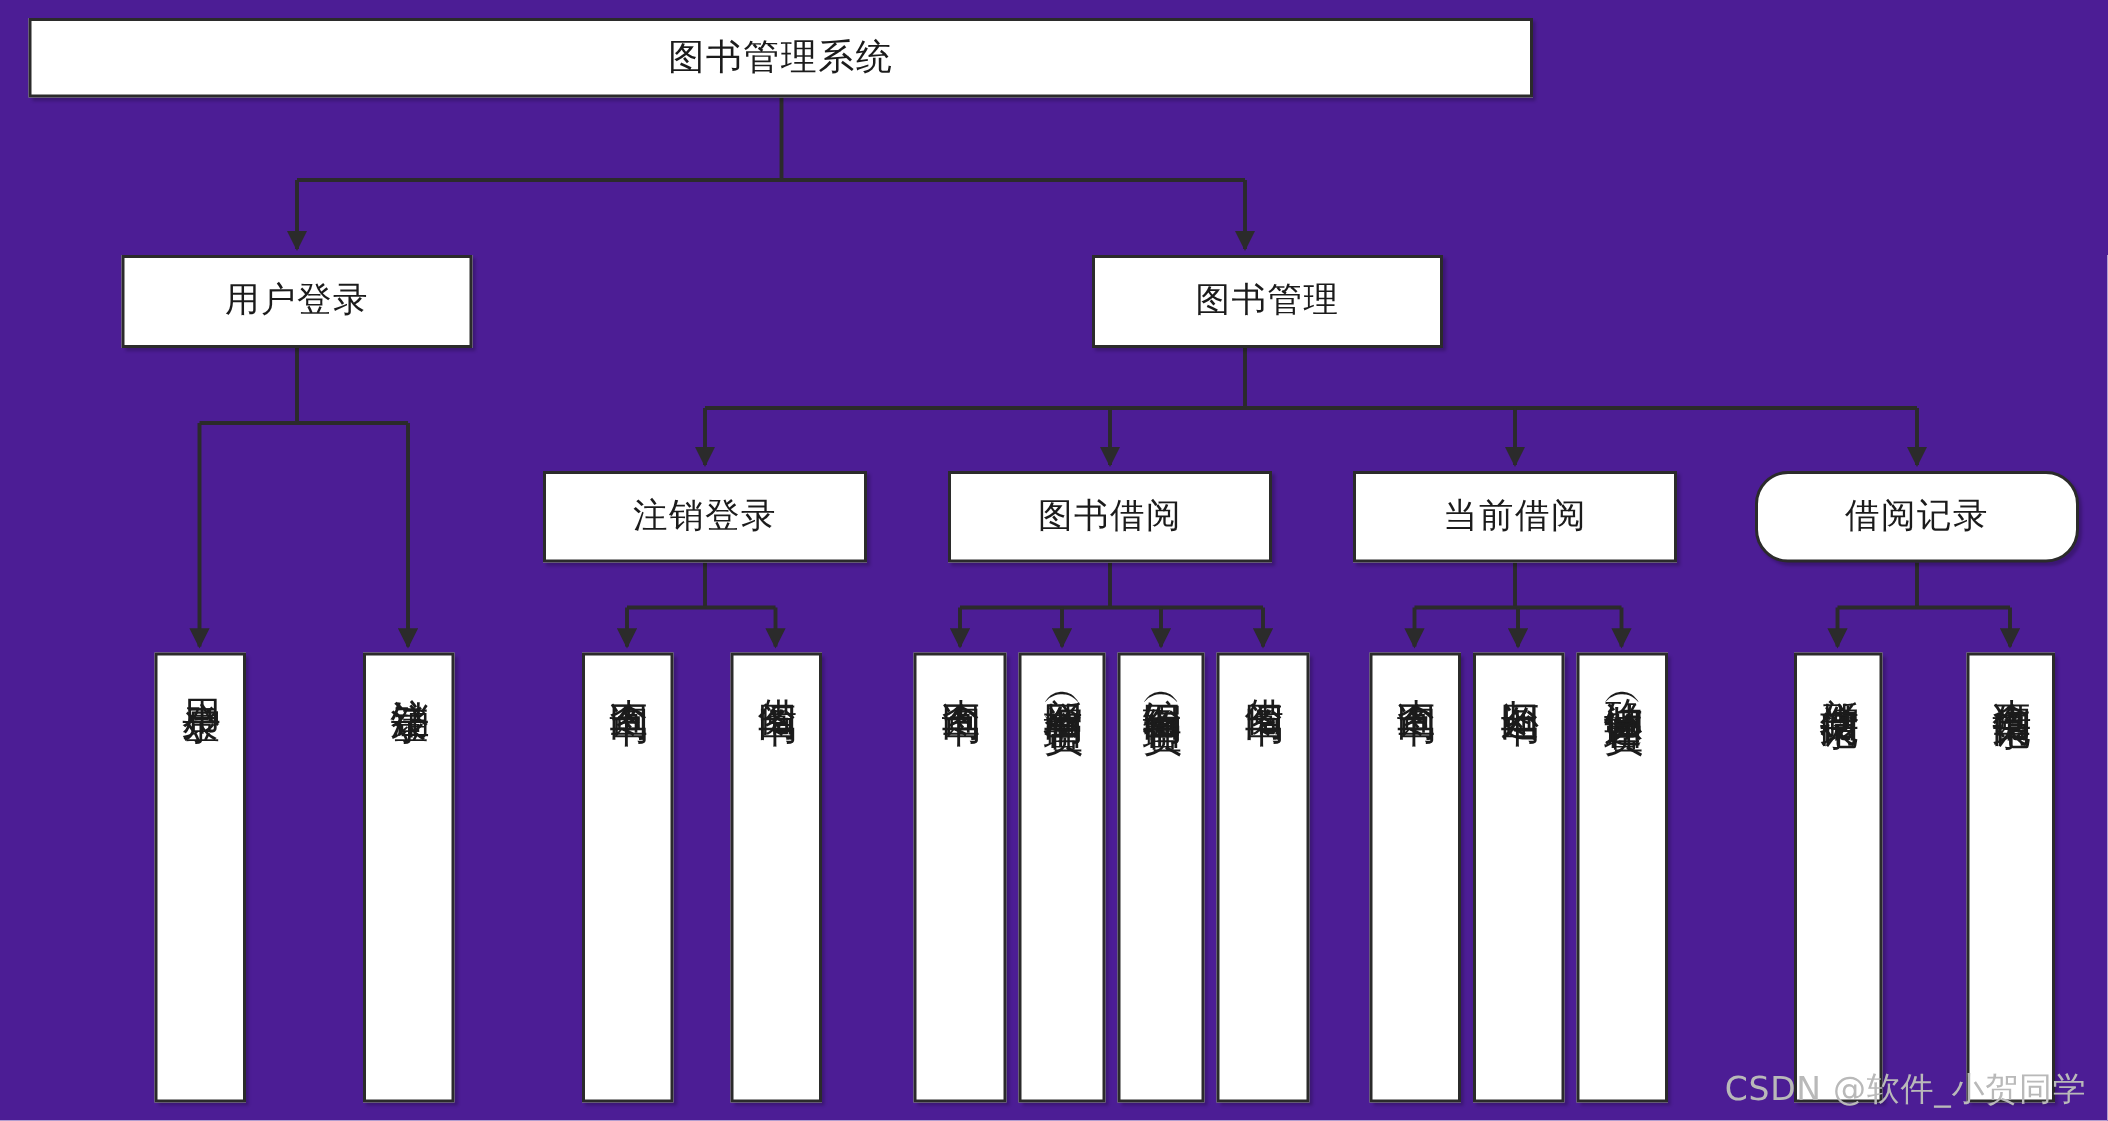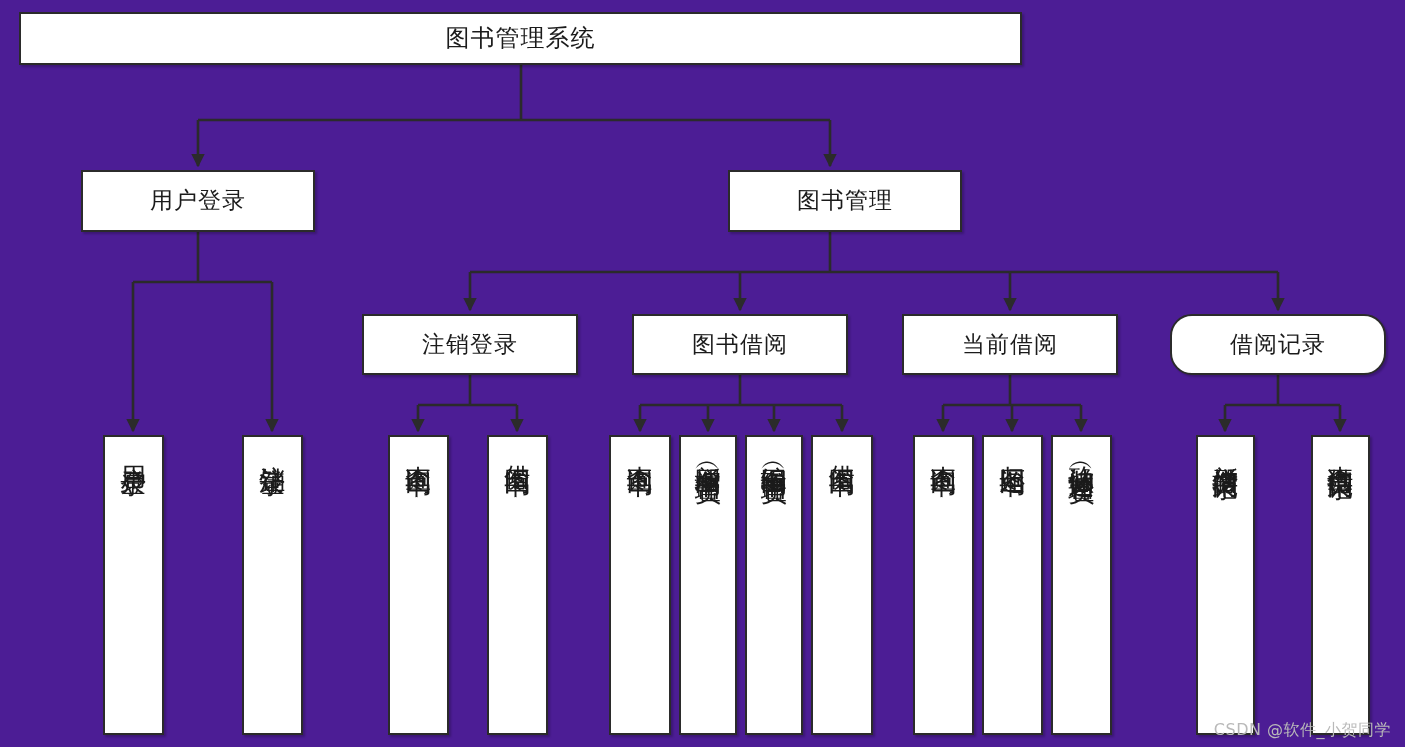--- a/index.html
+++ b/index.html
@@ -57,21 +57,21 @@
     white-space: nowrap;
     color: #1b1b1b;
   }
   .node.root {
     font-size: 24px;
   }
   .watermark {
     position: absolute;
     right: 14px;
     bottom: 6px;
-    font-size: 16px;
+    font-size: 22px;
     color: #b9b9b9;
     letter-spacing: 0.5px;
     z-index: 5;
     white-space: nowrap;
   }
 </style>
 </head>
 <body>
 
 <div id="canvas">

